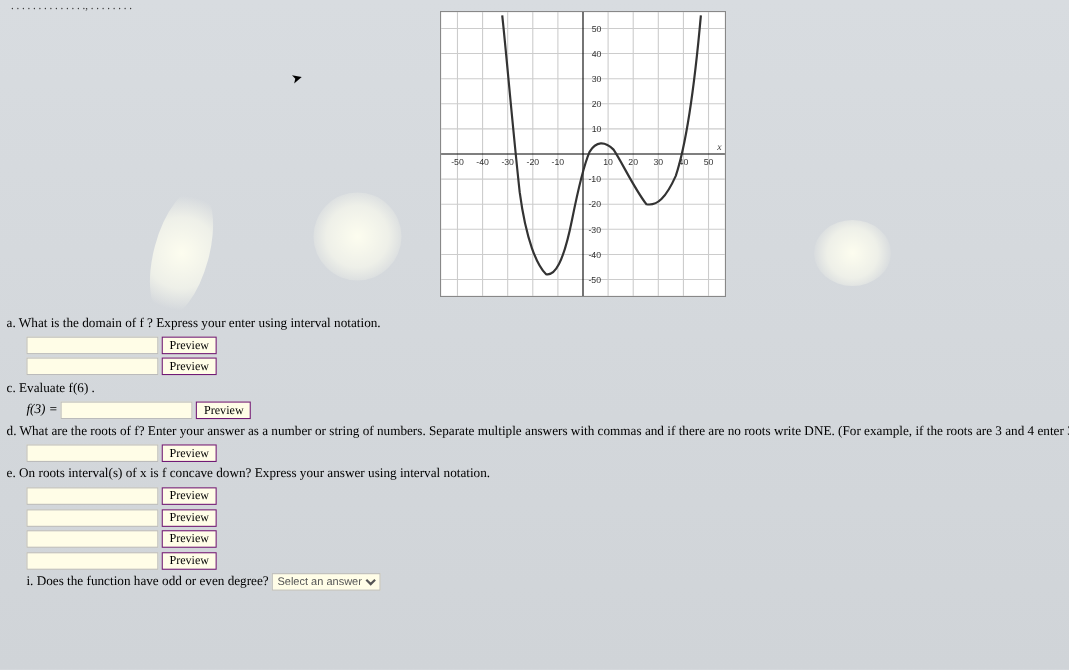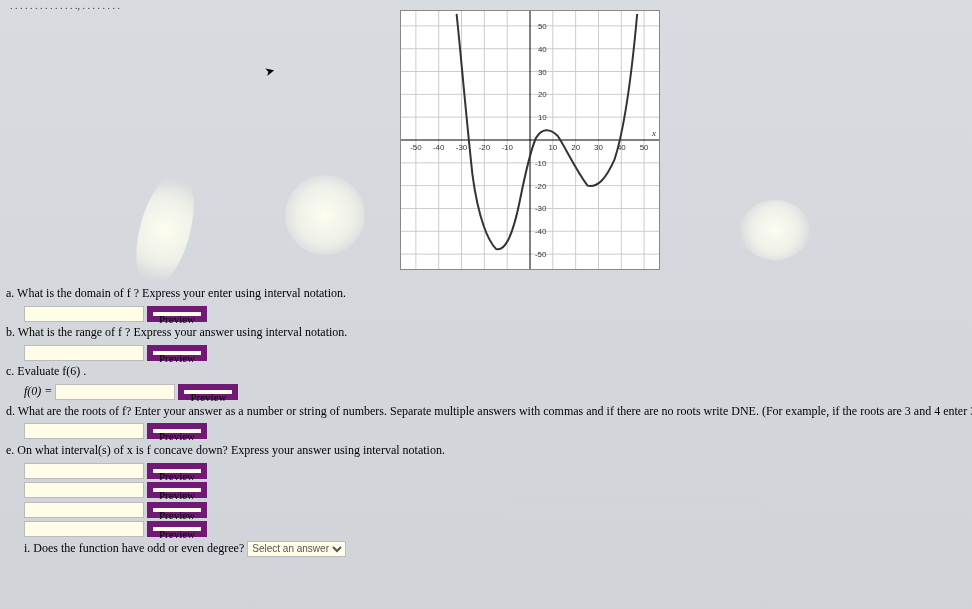--- a/index.html
+++ b/index.html
@@ -43,21 +43,21 @@
       background: #fffde7;
       border: 1px solid #bbb;
       height: 16px;
       padding: 0 2px;
       font-size: 11px;
       vertical-align: middle;
       width: 120px;
     }
     .preview-btn {
       background: #fffde7;
-      border: 6px solid #701a75;
+      border: 1px solid #701a75;
       height: 16px;
       padding: 0 6px;
       font-size: 11px;
       font-family: 'Times New Roman', serif;
       vertical-align: middle;
       cursor: pointer;
       line-height: 14px;
     }
     select {
       background: #fffde7;
@@ -146,40 +146,39 @@
 </div>
 
 <div class="questions">
 
   <div class="q-row"><span>a. What is the domain of f ? Express your enter using interval notation.</span></div>
   <div class="q-sub">
     <input type="text" style="">
     <button class="preview-btn">Preview</button>
   </div>
 
-  <div class="q-row"><span>b. What is the range of f ? Express your answer using interval notation.</span></div>
   <div class="q-sub">
     <input type="text" style="">
     <button class="preview-btn">Preview</button>
   </div>
 
   <div class="q-row"><span>c. Evaluate f(6) .</span></div>
   <div class="q-sub">
-    <span class="italic">f(0) =</span>
+    <span class="italic">f(3) =</span>
     <input type="text" style="">
     <button class="preview-btn">Preview</button>
   </div>
 
   <div class="q-row"><span>d. What are the roots of f? Enter your answer as a number or string of numbers. Separate multiple answers with commas and if there are no roots write DNE. (For example, if the roots are 3 and 4 enter 3,4).</span></div>
   <div class="q-sub">
     <input type="text" style="">
     <button class="preview-btn">Preview</button>
   </div>
 
-  <div class="q-row"><span>e. On what interval(s) of x is f concave down? Express your answer using interval notation.</span></div>
+  <div class="q-row"><span>e. On roots interval(s) of x is f concave down? Express your answer using interval notation.</span></div>
   <div class="q-sub">
     <input type="text" style="">
     <button class="preview-btn">Preview</button>
   </div>
 
   <div class="q-sub">
     <input type="text" style="">
     <button class="preview-btn">Preview</button>
   </div>
 

